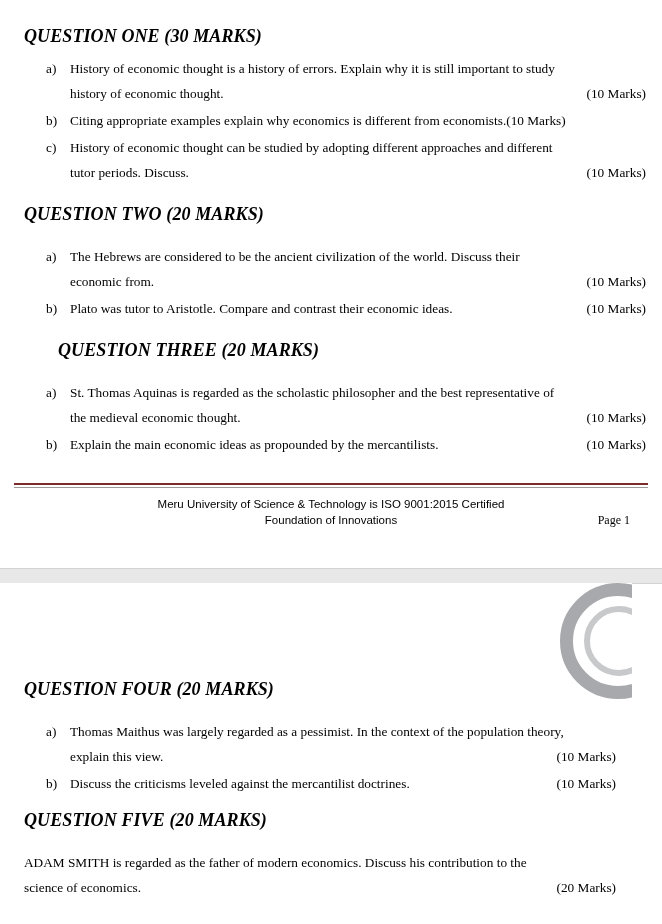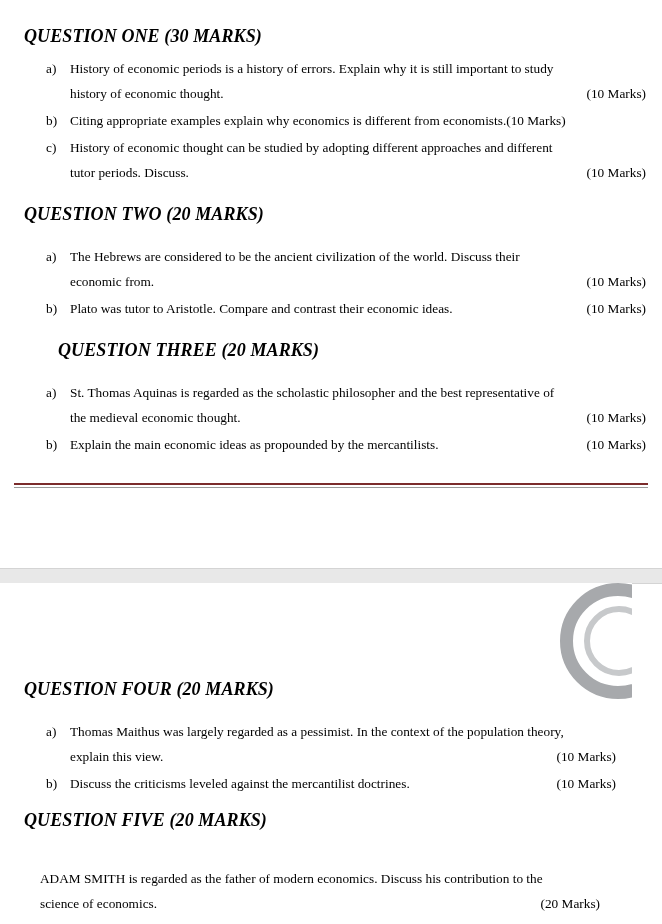--- a/index.html
+++ b/index.html
@@ -154,39 +154,39 @@
     border-radius: 50%;
     border: 6px solid #c7c9cb;
     box-sizing: border-box;
   }
   .page-2 .content {
     padding: 96px 16px 0 24px;
   }
   .plain-para {
     font-size: 13.3px;
     line-height: 25px;
-    margin: 16px;
+    margin: 0;
     position: relative;
   }
 </style>
 </head>
 <body>
 
 <div class="page">
 
   <div class="page-1">
     <div class="content">
 
       <div class="q-heading">QUESTION ONE (30 MARKS)</div>
 
       <div class="item">
         <div class="item-label">a)</div>
         <div class="item-body">
           <span class="line">
-            <span>History of economic periods is a history of errors.  Explain why it is still important to study</span>
+            <span>History of economic thought is a history of errors.  Explain why it is still important to study</span>
           </span>
           <span class="line">
             <span>history of economic thought.</span>
             <span class="marks">(10 Marks)</span>
           </span>
         </div>
       </div>
 
       <div class="item">
         <div class="item-label">b)</div>
@@ -260,20 +260,27 @@
           <span class="line">
             <span>Explain the main economic ideas as propounded by the mercantilists.</span>
             <span class="marks">(10 Marks)</span>
           </span>
         </div>
       </div>
 
     </div>
 
     <div class="footer-rule"></div>
+    <div class="footer-text">
+      <div>Meru University of Science &amp; Technology is ISO 9001:2015 Certified</div>
+      <div class="footer-line2">
+        <span>Foundation of Innovations</span>
+        <span class="footer-page">Page 1</span>
+      </div>
+    </div>
   </div>
 
   <div class="page-gap"></div>
 
   <div class="page-2">
     <div class="ring"></div>
     <div class="ring-inner"></div>
     <div class="ring-core"></div>
 
     <div class="content">

